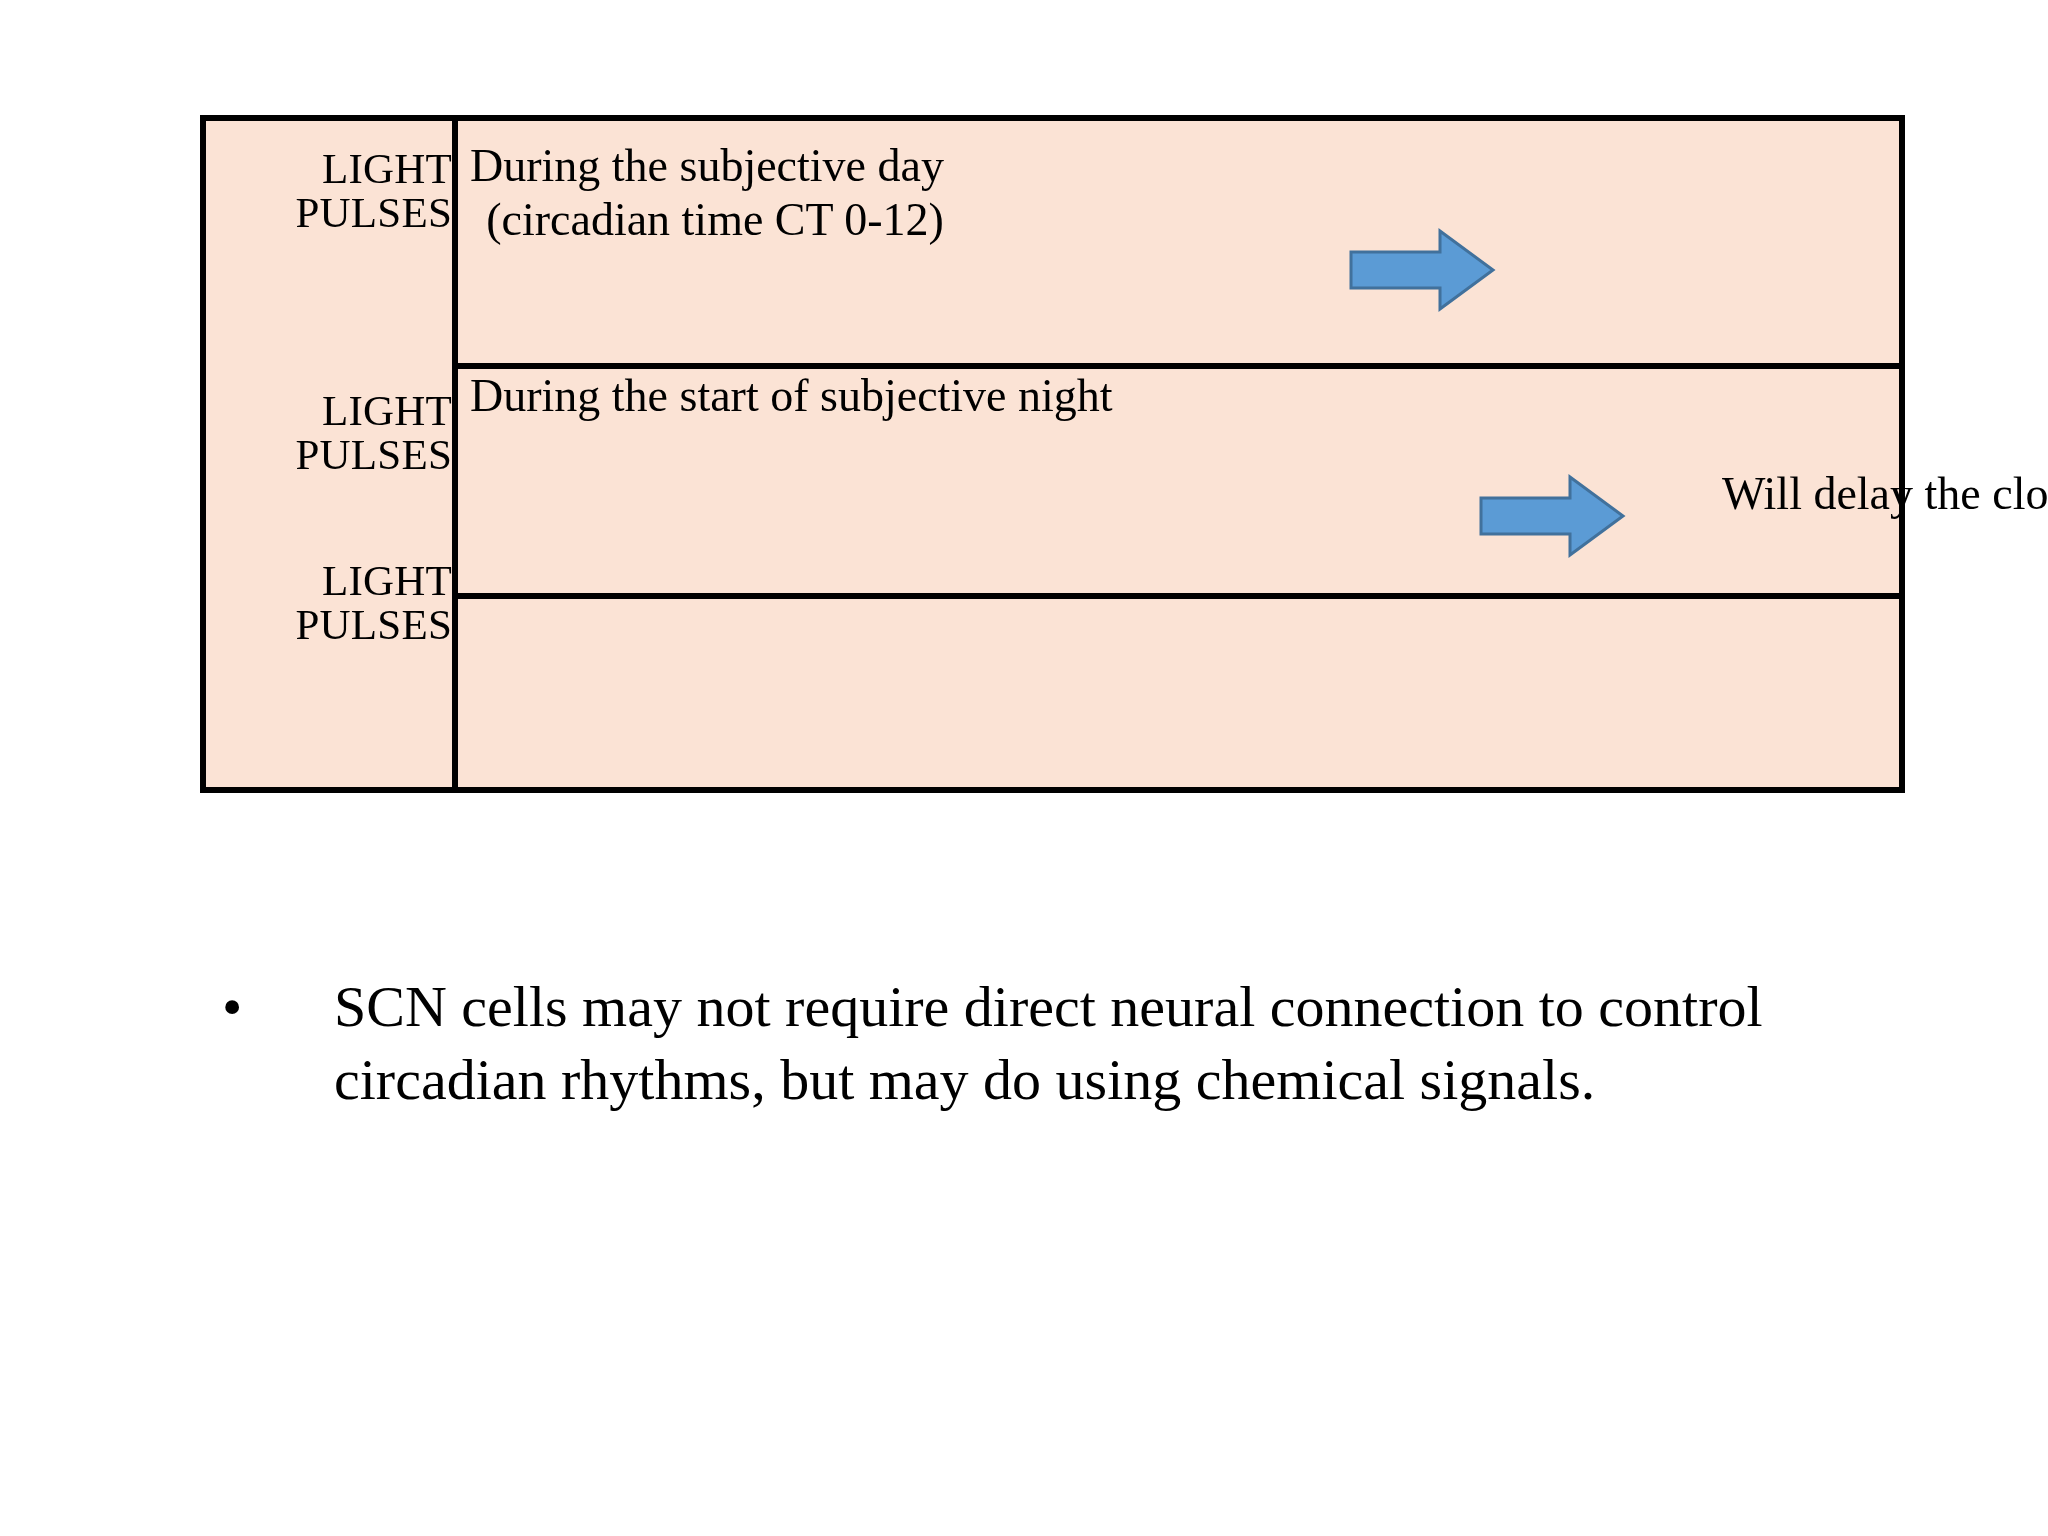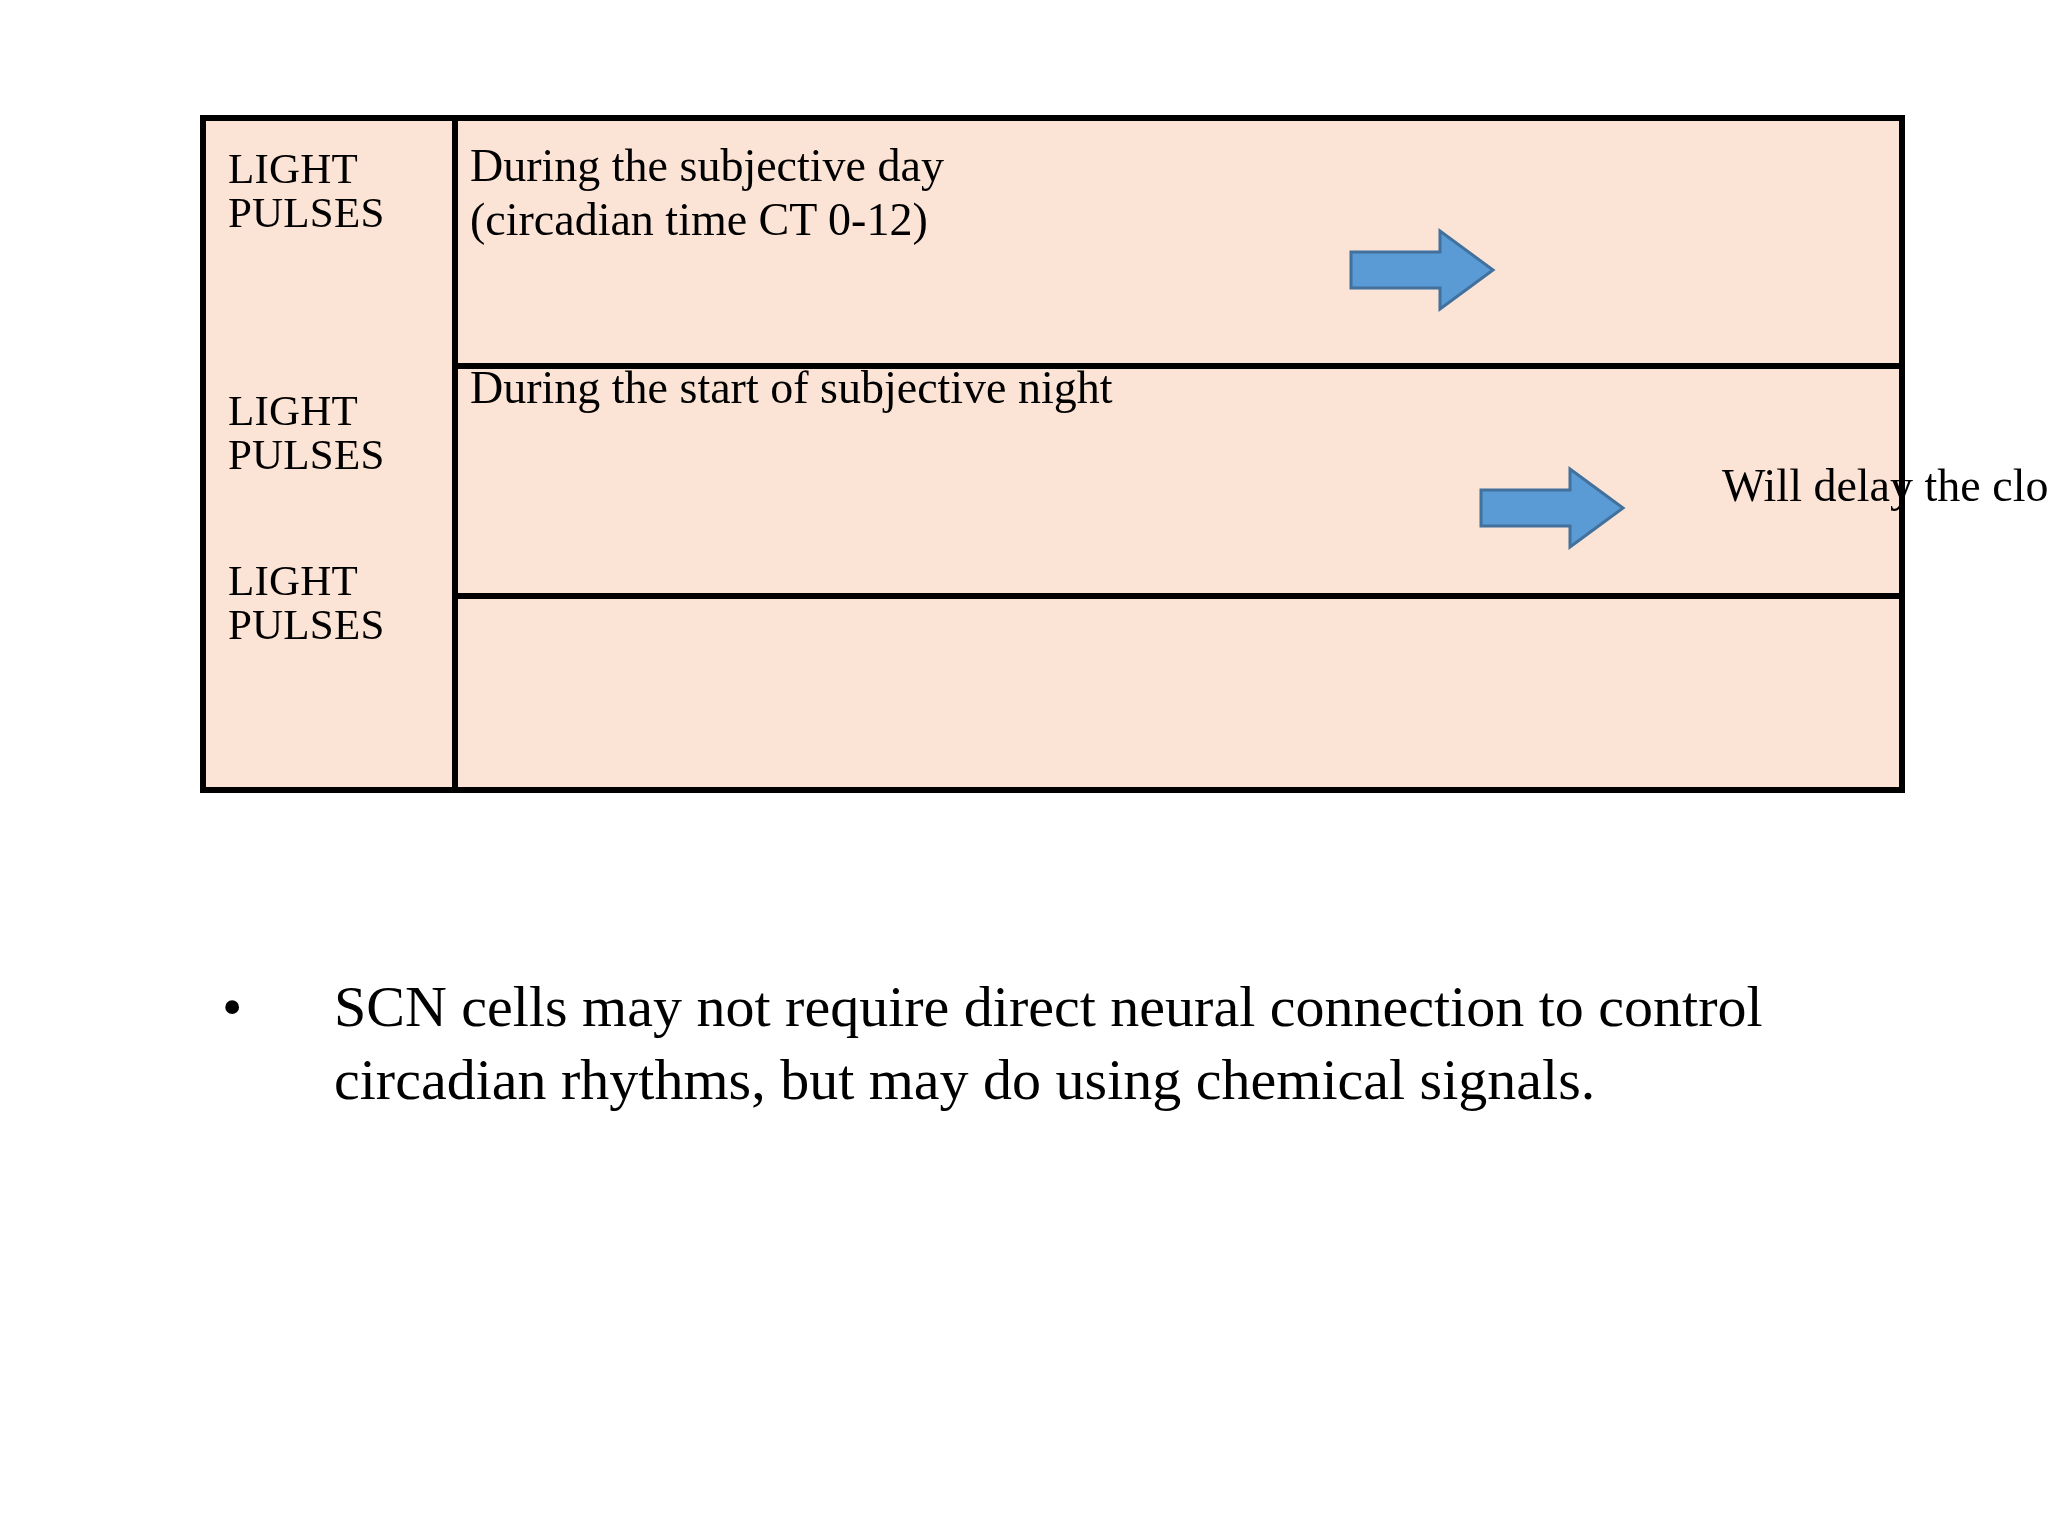--- a/index.html
+++ b/index.html
@@ -19,20 +19,21 @@
   
   #clock-table {
     position: absolute;
     left: 200px;
     top: 115px;
     width: 1705px;
     height: 678px;
     box-sizing: border-box;
     background: #FBE3D5;
     border: 6px solid #000000;
+    text-align: right;
   }
 
   
   .col-divider {
     position: absolute;
     left: 246px;     
     top: 0;
     width: 6px;
     height: 100%;
     background: #000000;
@@ -67,21 +68,21 @@
   .label-cell.r3 { top: 438px; }
 
   
   .content-cell {
     position: absolute;
     left: 252px;
     right: 0;
     box-sizing: border-box;
   }
   .content-cell.r1 { top: 18px;  height: 224px; }
-  .content-cell.r2 { top: 240px; height: 172px; }
+  .content-cell.r2 { top: 248px; height: 172px; }
   .content-cell.r3 { top: 478px; height: 188px; }
 
   .desc {
     position: absolute;
     left: 12px;
     top: 0;
     font-size: 46px;
     line-height: 1.17;
     white-space: nowrap;
   }

